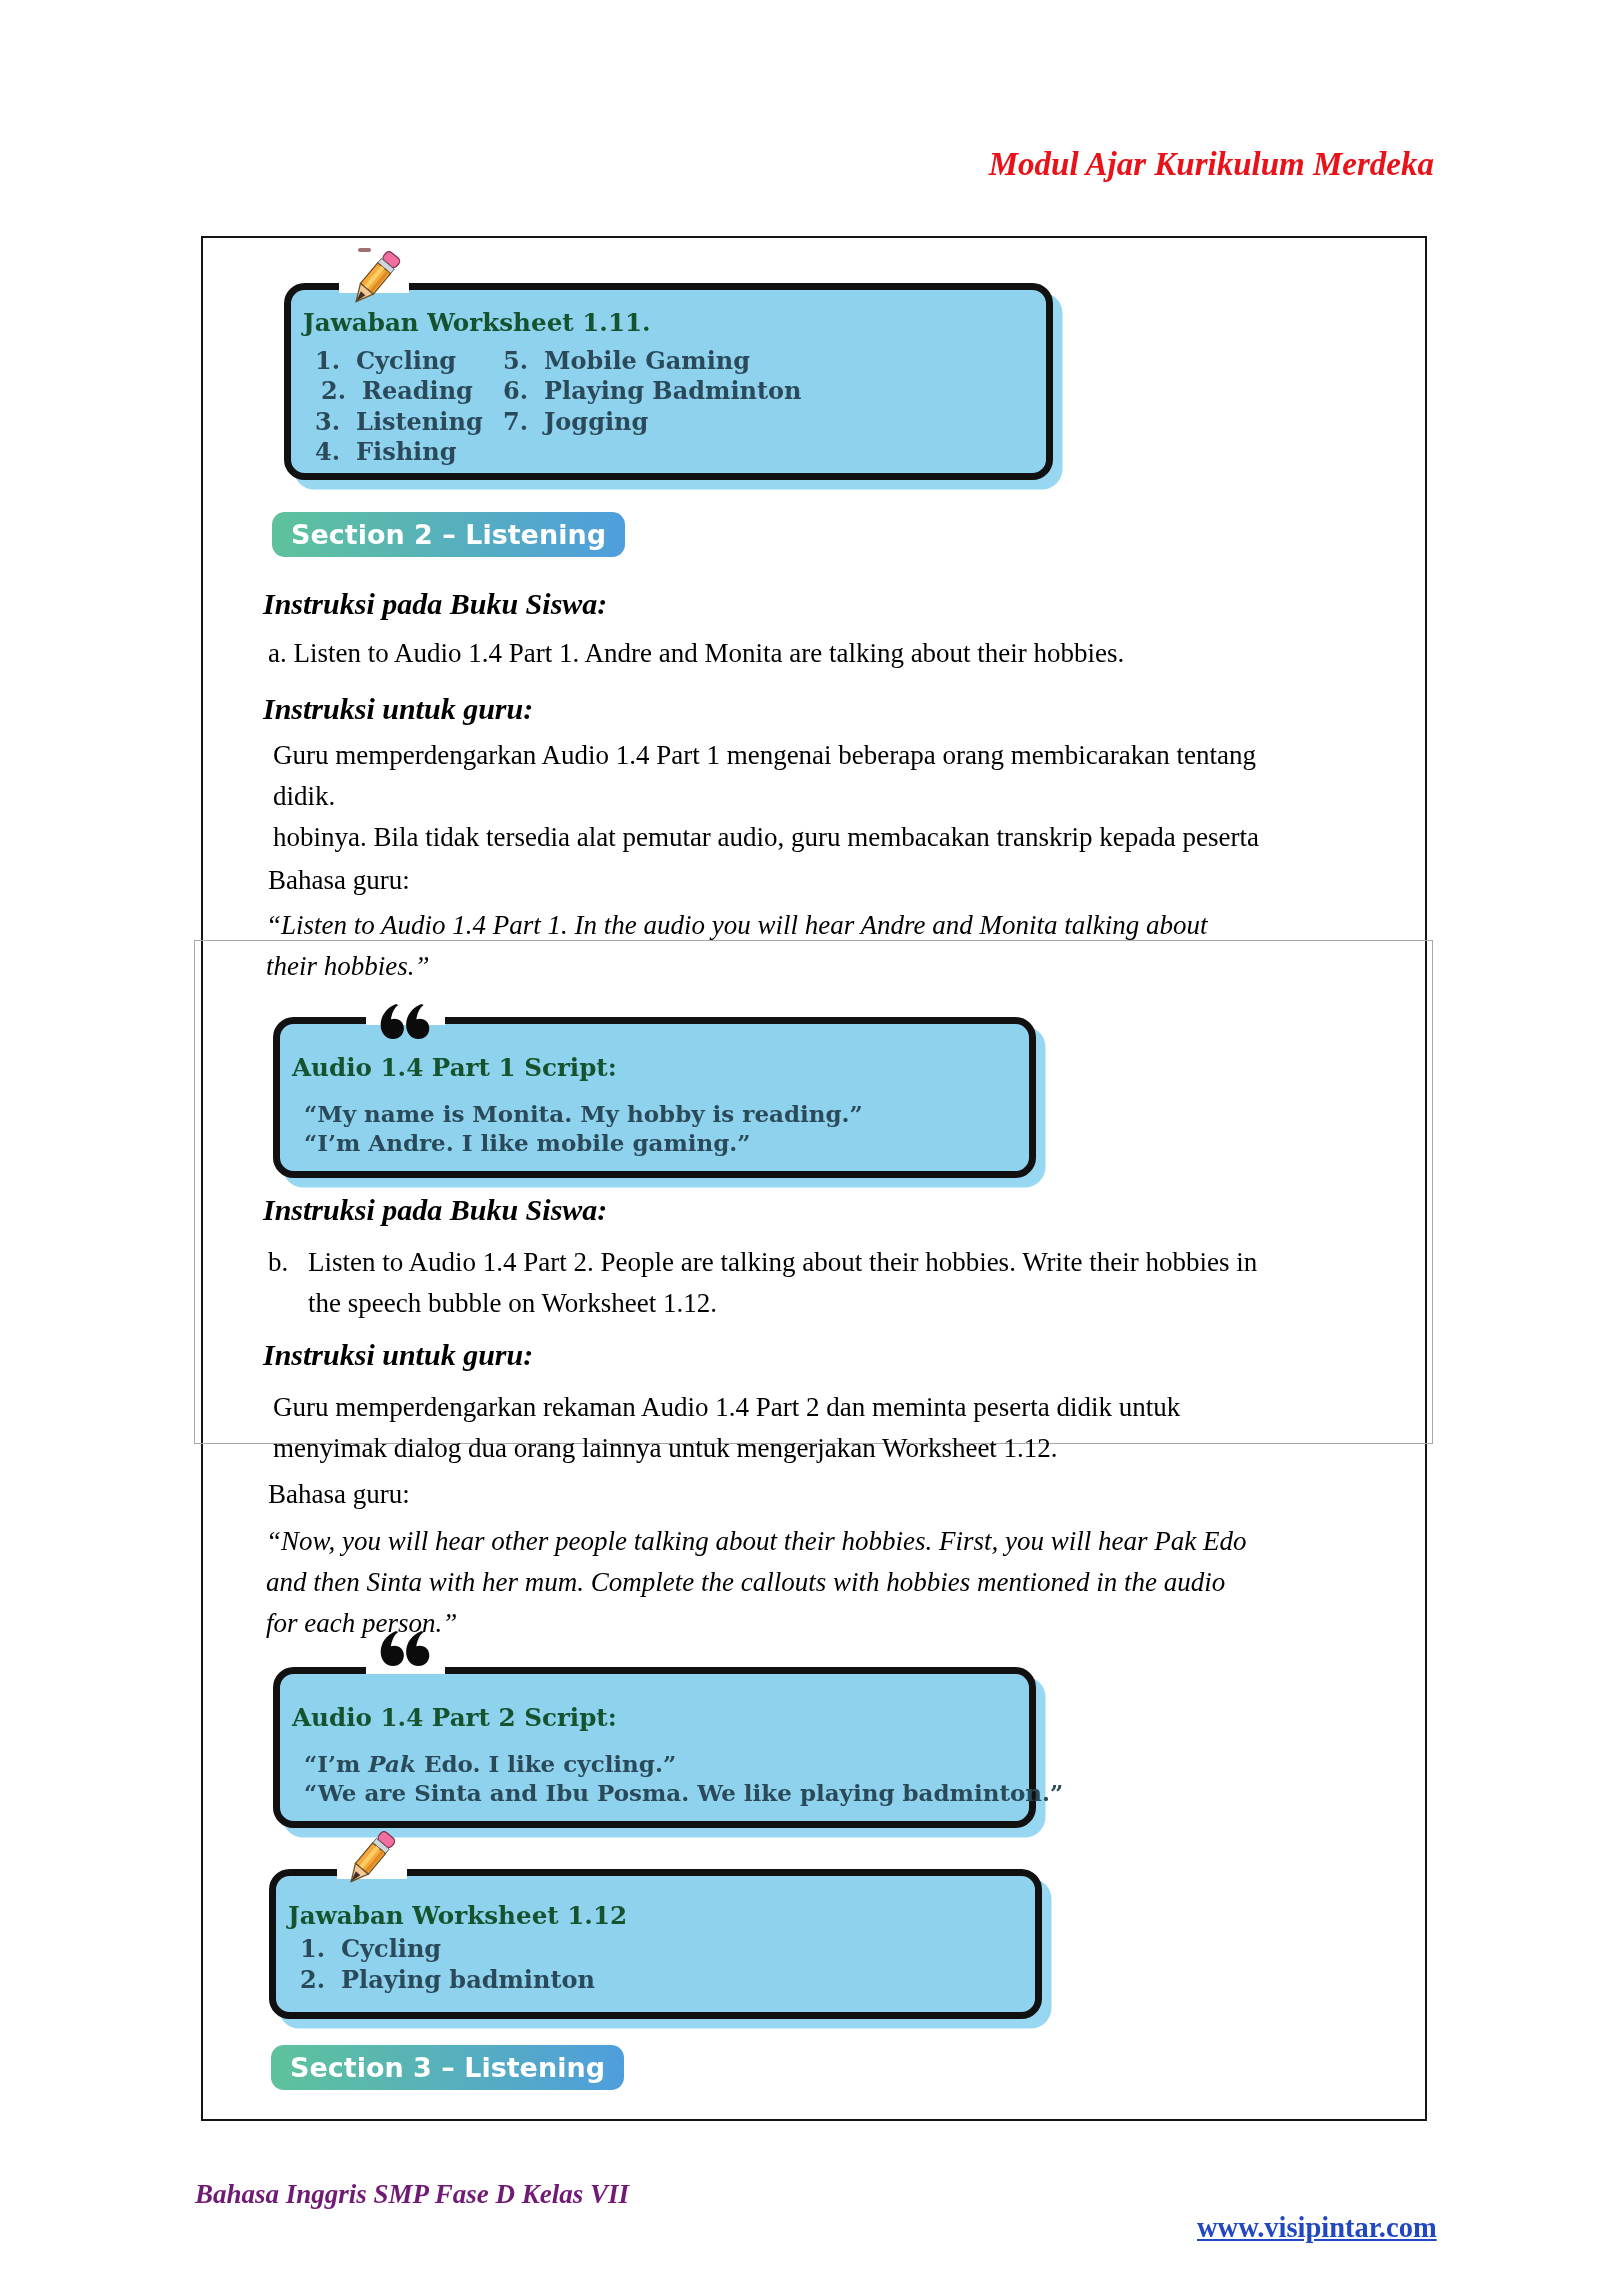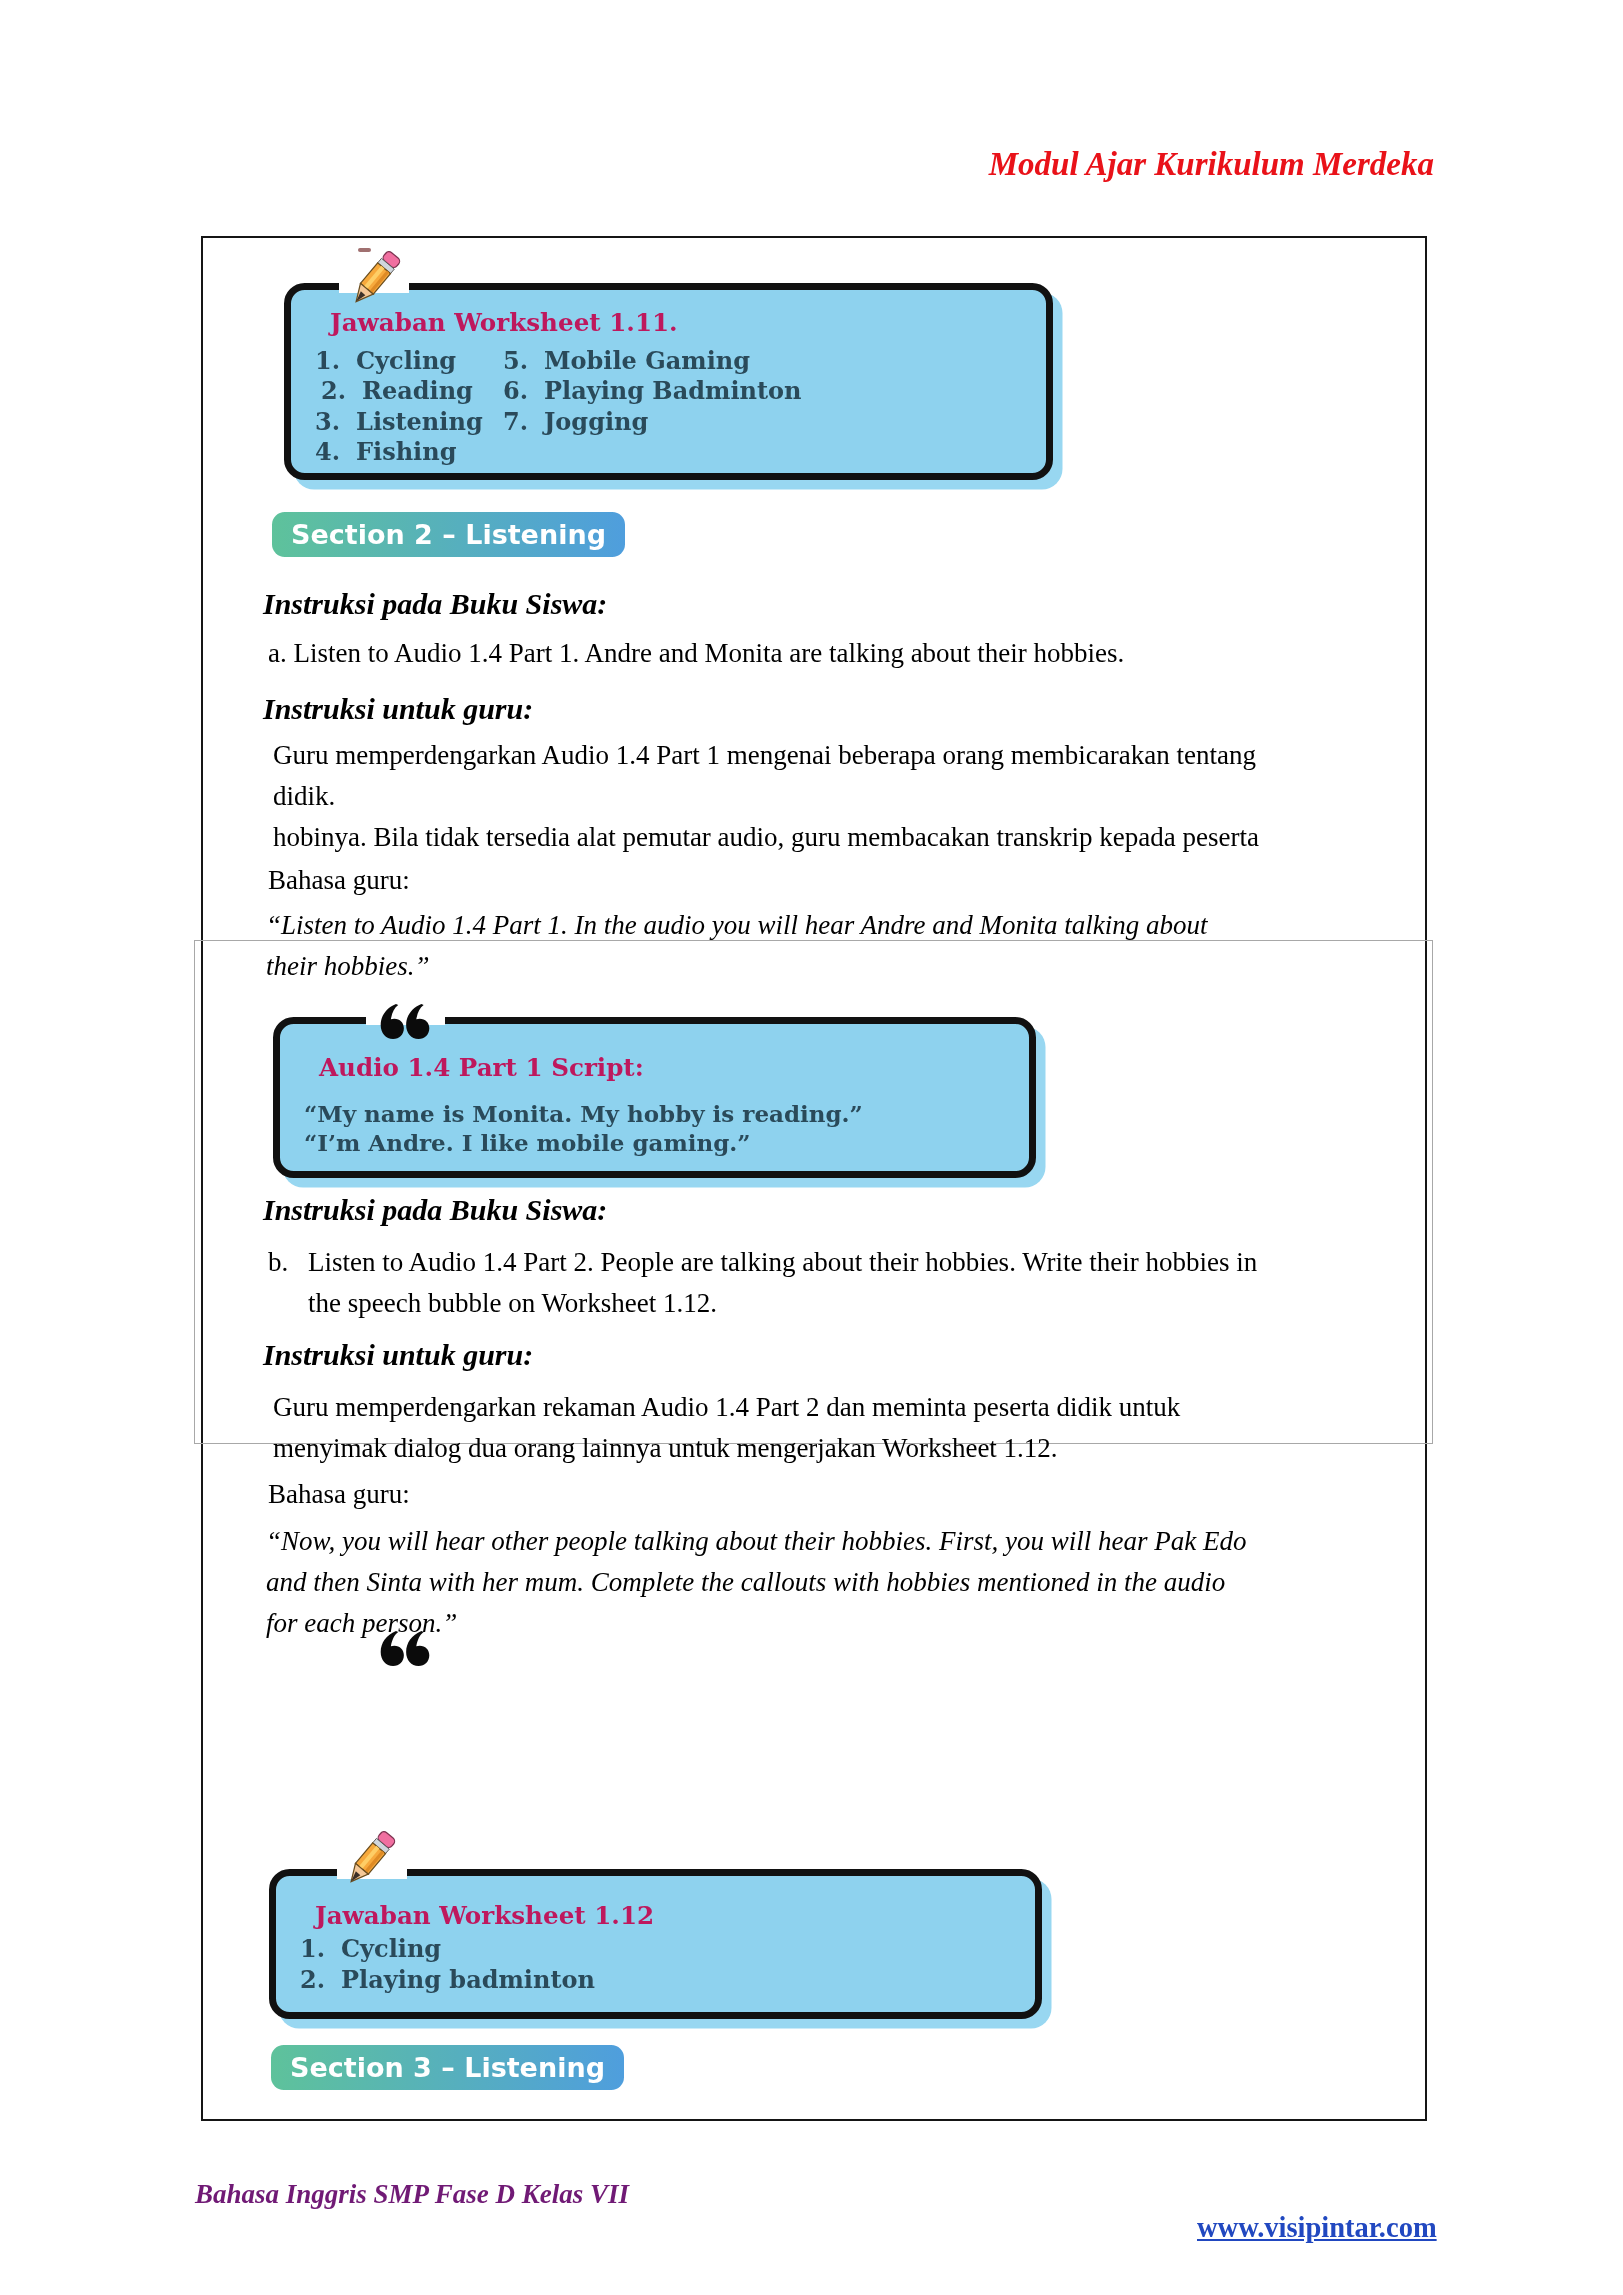--- a/index.html
+++ b/index.html
@@ -12,21 +12,21 @@
   .footer-link{left:1197px;top:2172px;font-size:28.5px;font-weight:bold;color:#2148c0;text-decoration:underline;white-space:nowrap;cursor:pointer;}
   
   .main-frame{left:201px;top:196px;width:1222px;height:1881px;border:2.4px solid #151515;background:#fff;}
   .overlay-rect{left:194px;top:900px;width:1237px;height:502px;border:1.6px solid #a8a8a8;background:transparent;}
   
   .callout{background:#8ed2ee;border:7.1px solid #111;border-radius:20.6px;box-shadow:9.5px 9.5px 0 0 #98d7f1;}
   .box-111{left:284px;top:243px;width:755px;height:183px;}
   .box-script1{left:273px;top:977px;width:749px;height:147px;}
   .box-script2{left:273px;top:1627px;width:749px;height:147px;}
   .box-112{left:269px;top:1829px;width:759px;height:136px;}
-  .box-title{position:absolute;left:39px;font-family:"DejaVu Serif", serif;font-weight:bold;font-size:24.6px;color:#be185d;white-space:nowrap;}
+  .box-title{position:absolute;left:12px;font-family:"DejaVu Serif", serif;font-weight:bold;font-size:24.6px;color:#14532d;white-space:nowrap;}
   .box-line{position:absolute;left:24px;font-family:"DejaVu Serif", serif;font-weight:bold;font-size:23px;color:#2a4a5a;white-space:nowrap;}
   .ws-row{position:absolute;font-family:"DejaVu Serif", serif;font-weight:bold;font-size:24px;color:#2a4a5a;white-space:nowrap;}
   .ws-num{display:inline-block;width:41px;}
   
   .patch{background:#ffffff;}
   
   .pill{border-radius:12.7px;color:#fff;font-family:"DejaVu Sans", sans-serif;font-weight:bold;font-size:27px;
         display:flex;align-items:center;padding:0 19px;white-space:nowrap;
         background:linear-gradient(90deg,#5ec29b 0%,#4f9edd 100%);}
   .pill-2{left:272px;top:472px;height:45px;}
@@ -113,20 +113,27 @@
     <div class="body-line">Guru memperdengarkan rekaman Audio 1.4 Part 2 dan meminta peserta didik untuk</div>
     <div class="body-line">menyimak dialog dua orang lainnya untuk mengerjakan Worksheet 1.12.</div>
   </div>
   <div class="abs body-line" style="left:268px;top:1439px;">Bahasa guru:</div>
   <div class="abs lh" style="left:266px;top:1481px;">
     <div class="body-italic">“Now, you will hear other people talking about their hobbies. First, you will hear Pak Edo</div>
     <div class="body-italic">and then Sinta with her mum. Complete the callouts with hobbies mentioned in the audio</div>
     <div class="body-italic">for each person.”</div>
   </div>
 
+  <div class="abs callout box-script2">
+    <div class="box-title" style="top:28.5px;">Audio 1.4 Part 2 Script:</div>
+    <div class="box-line" style="top:76px;">
+      <span>“I’m </span><span style="font-style:italic;">Pak</span><span> Edo. I like cycling.”</span>
+    </div>
+    <div class="box-line" style="top:105px;">“We are Sinta and Ibu Posma. We like playing badminton.”</div>
+  </div>
   <div class="abs patch" style="left:366px;top:1623px;width:79px;height:11px;"></div>
   <svg class="abs icon-svg" style="left:379px;top:1588px;" width="52" height="41" viewBox="0 0 92 64">
     <path fill="#0b0b0b" d="M30,1 C13,8 3,22 3,38 C3,52 12,63 25,63 C36,63 44,55 44,44 C44,34 37,27 27,27 C25,27 23,27.3 21,28 C23,17 27,8 34,3 Z"></path>
     <path fill="#0b0b0b" transform="translate(45,0)" d="M30,1 C13,8 3,22 3,38 C3,52 12,63 25,63 C36,63 44,55 44,44 C44,34 37,27 27,27 C25,27 23,27.3 21,28 C23,17 27,8 34,3 Z"></path>
   </svg>
 
   <div class="abs callout box-112">
     <div class="box-title" style="top:25px;">Jawaban Worksheet 1.12</div>
     <div class="ws-row" style="left:24px;top:58px;"><span class="ws-num">1.</span><span>Cycling</span></div>
     <div class="ws-row" style="left:24px;top:89px;"><span class="ws-num">2.</span><span>Playing badminton</span></div>

